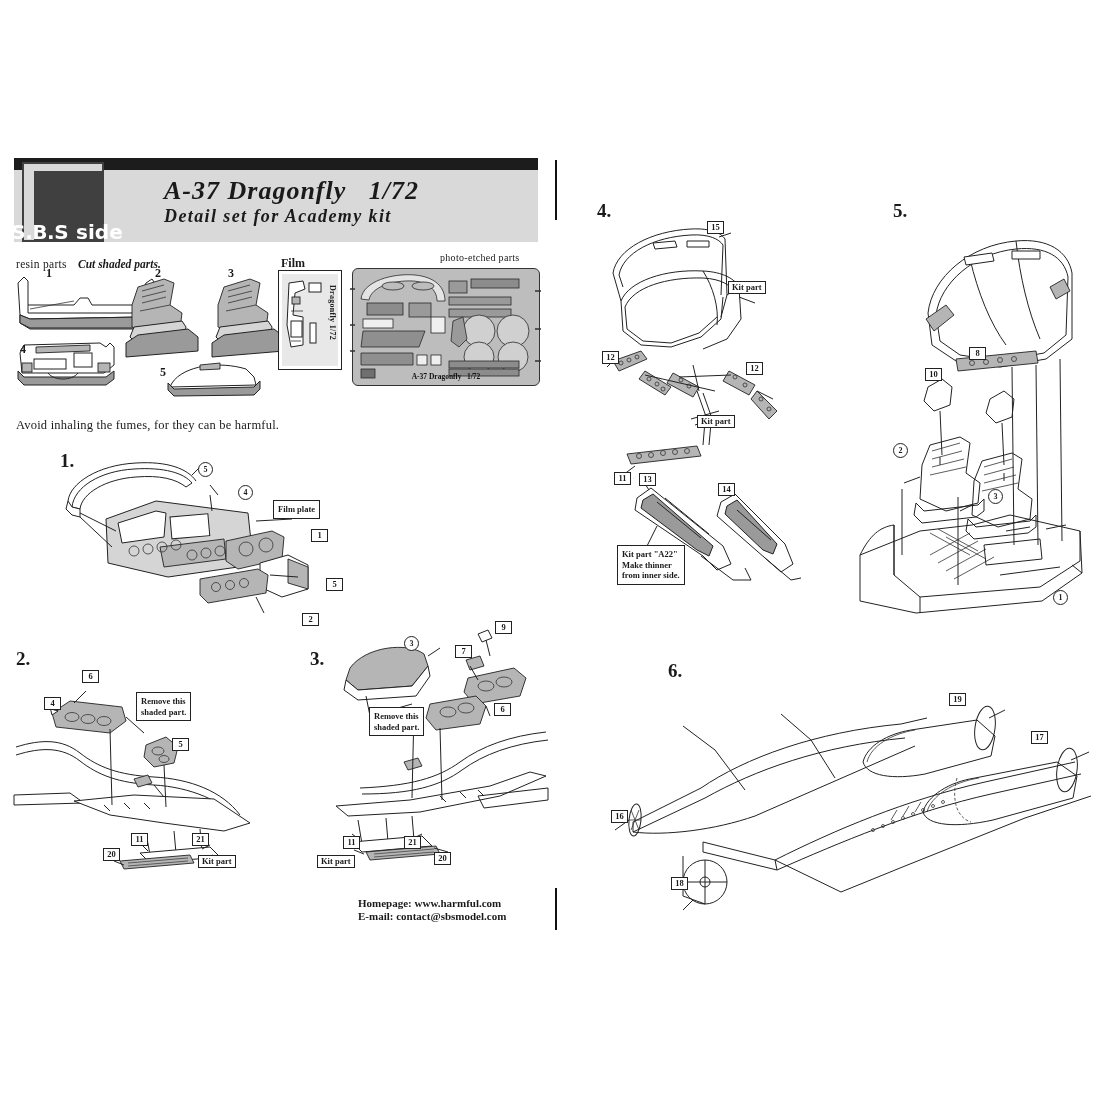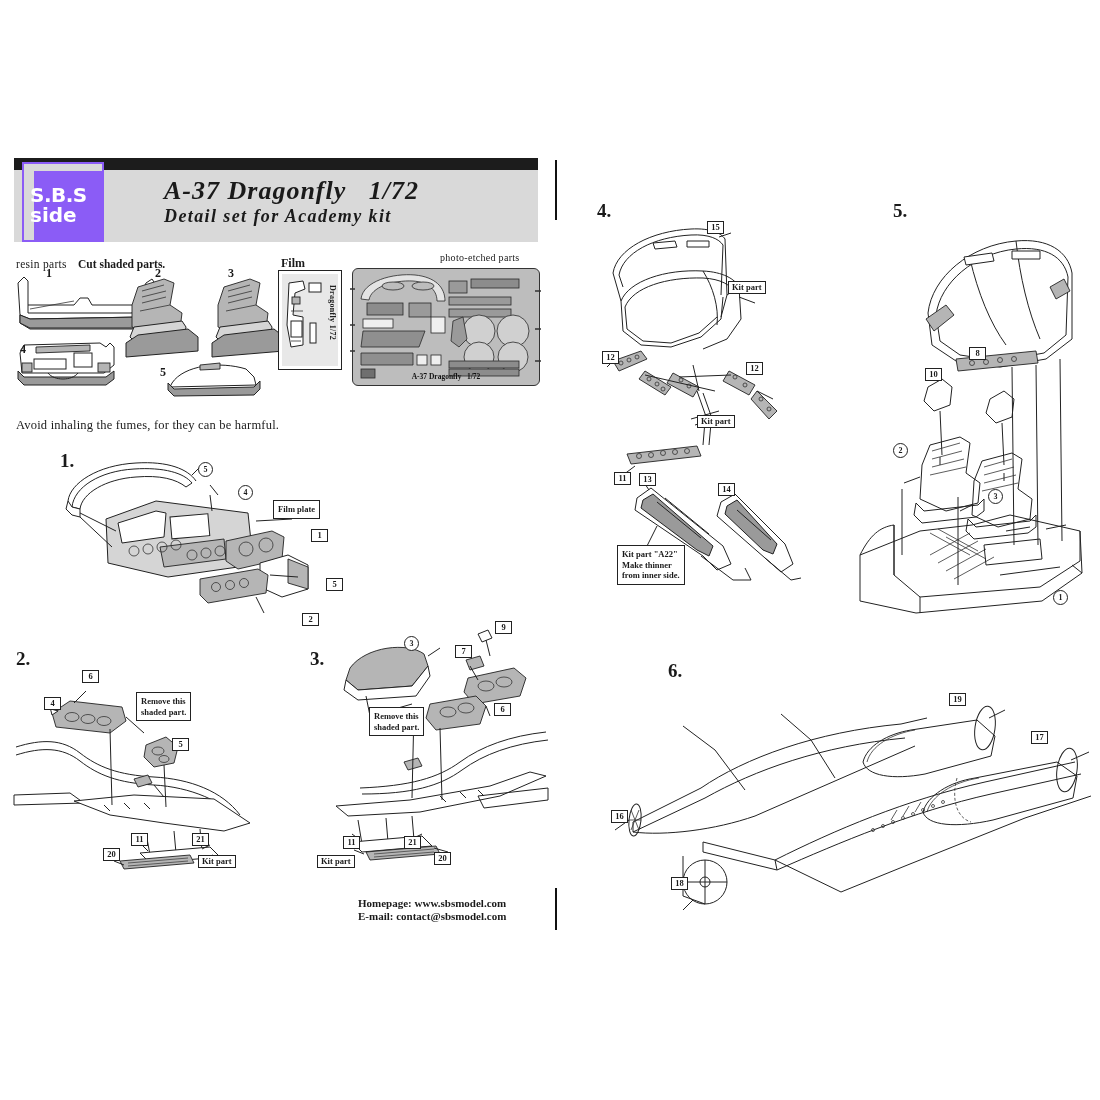--- a/index.html
+++ b/index.html
@@ -5,36 +5,36 @@
   html,body{margin:0;padding:0;background:#fff;}
   body{width:1100px;height:1100px;position:relative;overflow:hidden;
        font-family:"Liberation Serif",serif;color:#1a1a1a;}
   .sheet{position:absolute;inset:0;}
   .abs{position:absolute;}
 
   
   #header-block{left:14px;top:158px;width:524px;height:100px;}
   .hdr-topbar{position:absolute;left:0;top:0;width:524px;height:12px;background:#1c1c1c;}
   .hdr-body{position:absolute;left:0;top:12px;width:524px;height:72px;background:#d9d9d9;}
-  .logo-box{position:absolute;left:8px;top:4px;width:82px;height:80px;background:#8b5cf6;
-            display:flex;flex-direction:column;align-items:flex-start;justify-content:center;}
+  .logo-box{position:absolute;left:8px;top:4px;width:82px;height:80px;background:#404040;
+            display:flex;align-items:flex-end;justify-content:center;}
   .logo-l{position:absolute;left:2px;top:2px;width:10px;height:76px;background:#d9d9d9;}
   .logo-l2{position:absolute;left:2px;top:2px;width:78px;height:7px;background:#d9d9d9;}
   .logo-txt1{color:#fff;font-family:"DejaVu Sans",sans-serif;font-weight:bold;font-size:20px;
              letter-spacing:-.5px;line-height:1;position:relative;z-index:2;margin-left:8px;margin-top:6px;}
   .logo-txt2{color:#fff;font-family:"DejaVu Sans",sans-serif;font-weight:bold;font-size:20px;
              line-height:1;position:relative;z-index:2;margin-left:8px;}
   .hdr-title{position:absolute;left:150px;top:18px;font-style:italic;font-weight:bold;
              font-size:26px;letter-spacing:1px;white-space:pre;}
   .hdr-sub{position:absolute;left:150px;top:48px;font-style:italic;font-weight:bold;
            font-size:18px;letter-spacing:1.4px;white-space:pre;}
 
   
   .sm-label{font-size:11.5px;letter-spacing:.3px;text-align:center;}
-  .sm-label-i{font-size:11.5px;font-weight:bold;}
+  .sm-label-i{font-size:11.5px;font-style:italic;font-weight:bold;}
   #lbl-resin{left:16px;top:258px;}
   #lbl-cut{left:78px;top:258px;}
   #lbl-film{left:281px;top:256px;font-weight:bold;font-size:12px;}
   #lbl-pe{left:440px;top:252px;font-size:10px;}
 
   
   #film-box{left:278px;top:270px;width:62px;height:98px;border:1.6px solid #222;background:#fff;}
   .film-inner{position:absolute;inset:3px;background:#e8e8e8;}
   .film-vert{position:absolute;right:4px;top:14px;writing-mode:vertical-rl;
              font-size:8px;font-weight:bold;letter-spacing:.3px;color:#222;}
@@ -513,16 +513,16 @@
     <circle class="ln" cx="100" cy="212" r="5"></circle>
     <path class="ln" d="M78,186 L78,226 L100,234"></path>
 
     <path class="ln" d="M384,48 L400,40 M466,90 L484,82 M24,150 L10,160 M88,230 L78,240"></path>
   </svg>
   <div class="abs boxlabel" style="left:949px;top:693px;">19</div>
   <div class="abs boxlabel" style="left:1031px;top:731px;">17</div>
   <div class="abs boxlabel" style="left:611px;top:810px;">16</div>
   <div class="abs boxlabel" style="left:671px;top:877px;">18</div>
 
-  <div class="abs" id="foot1">Homepage: www.sbsmodel.com</div>
+  <div class="abs" id="foot1">Homepage: www.harmful.com</div>
   <div class="abs" id="foot2">E-mail:  contact@sbsmodel.com</div>
 
 </div>
 
 </body></html>

